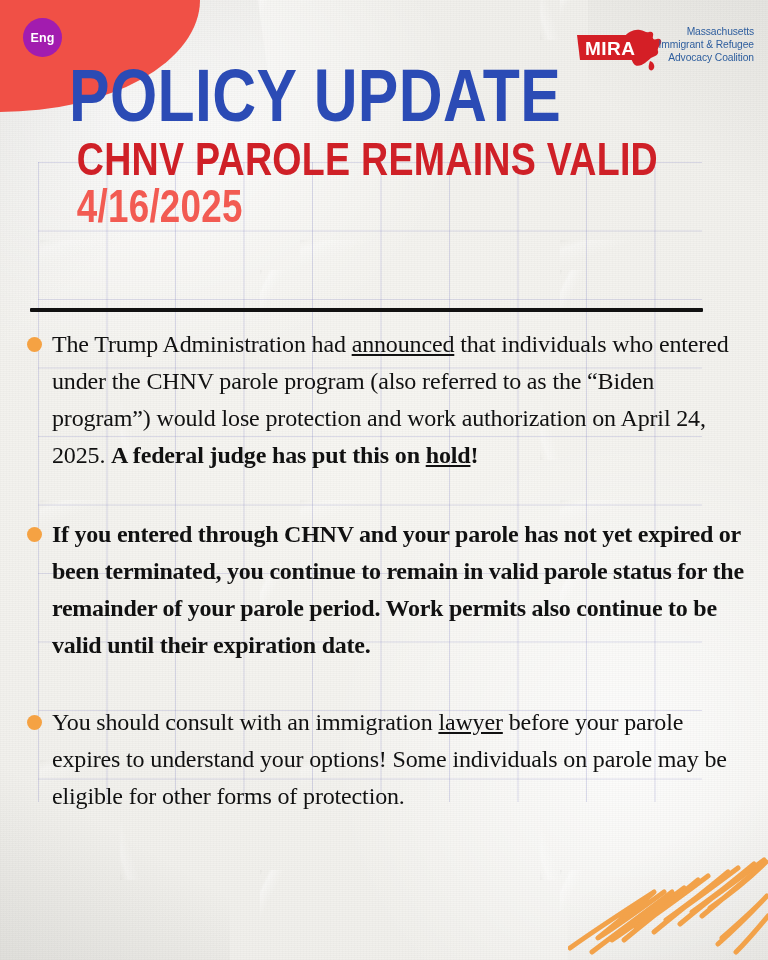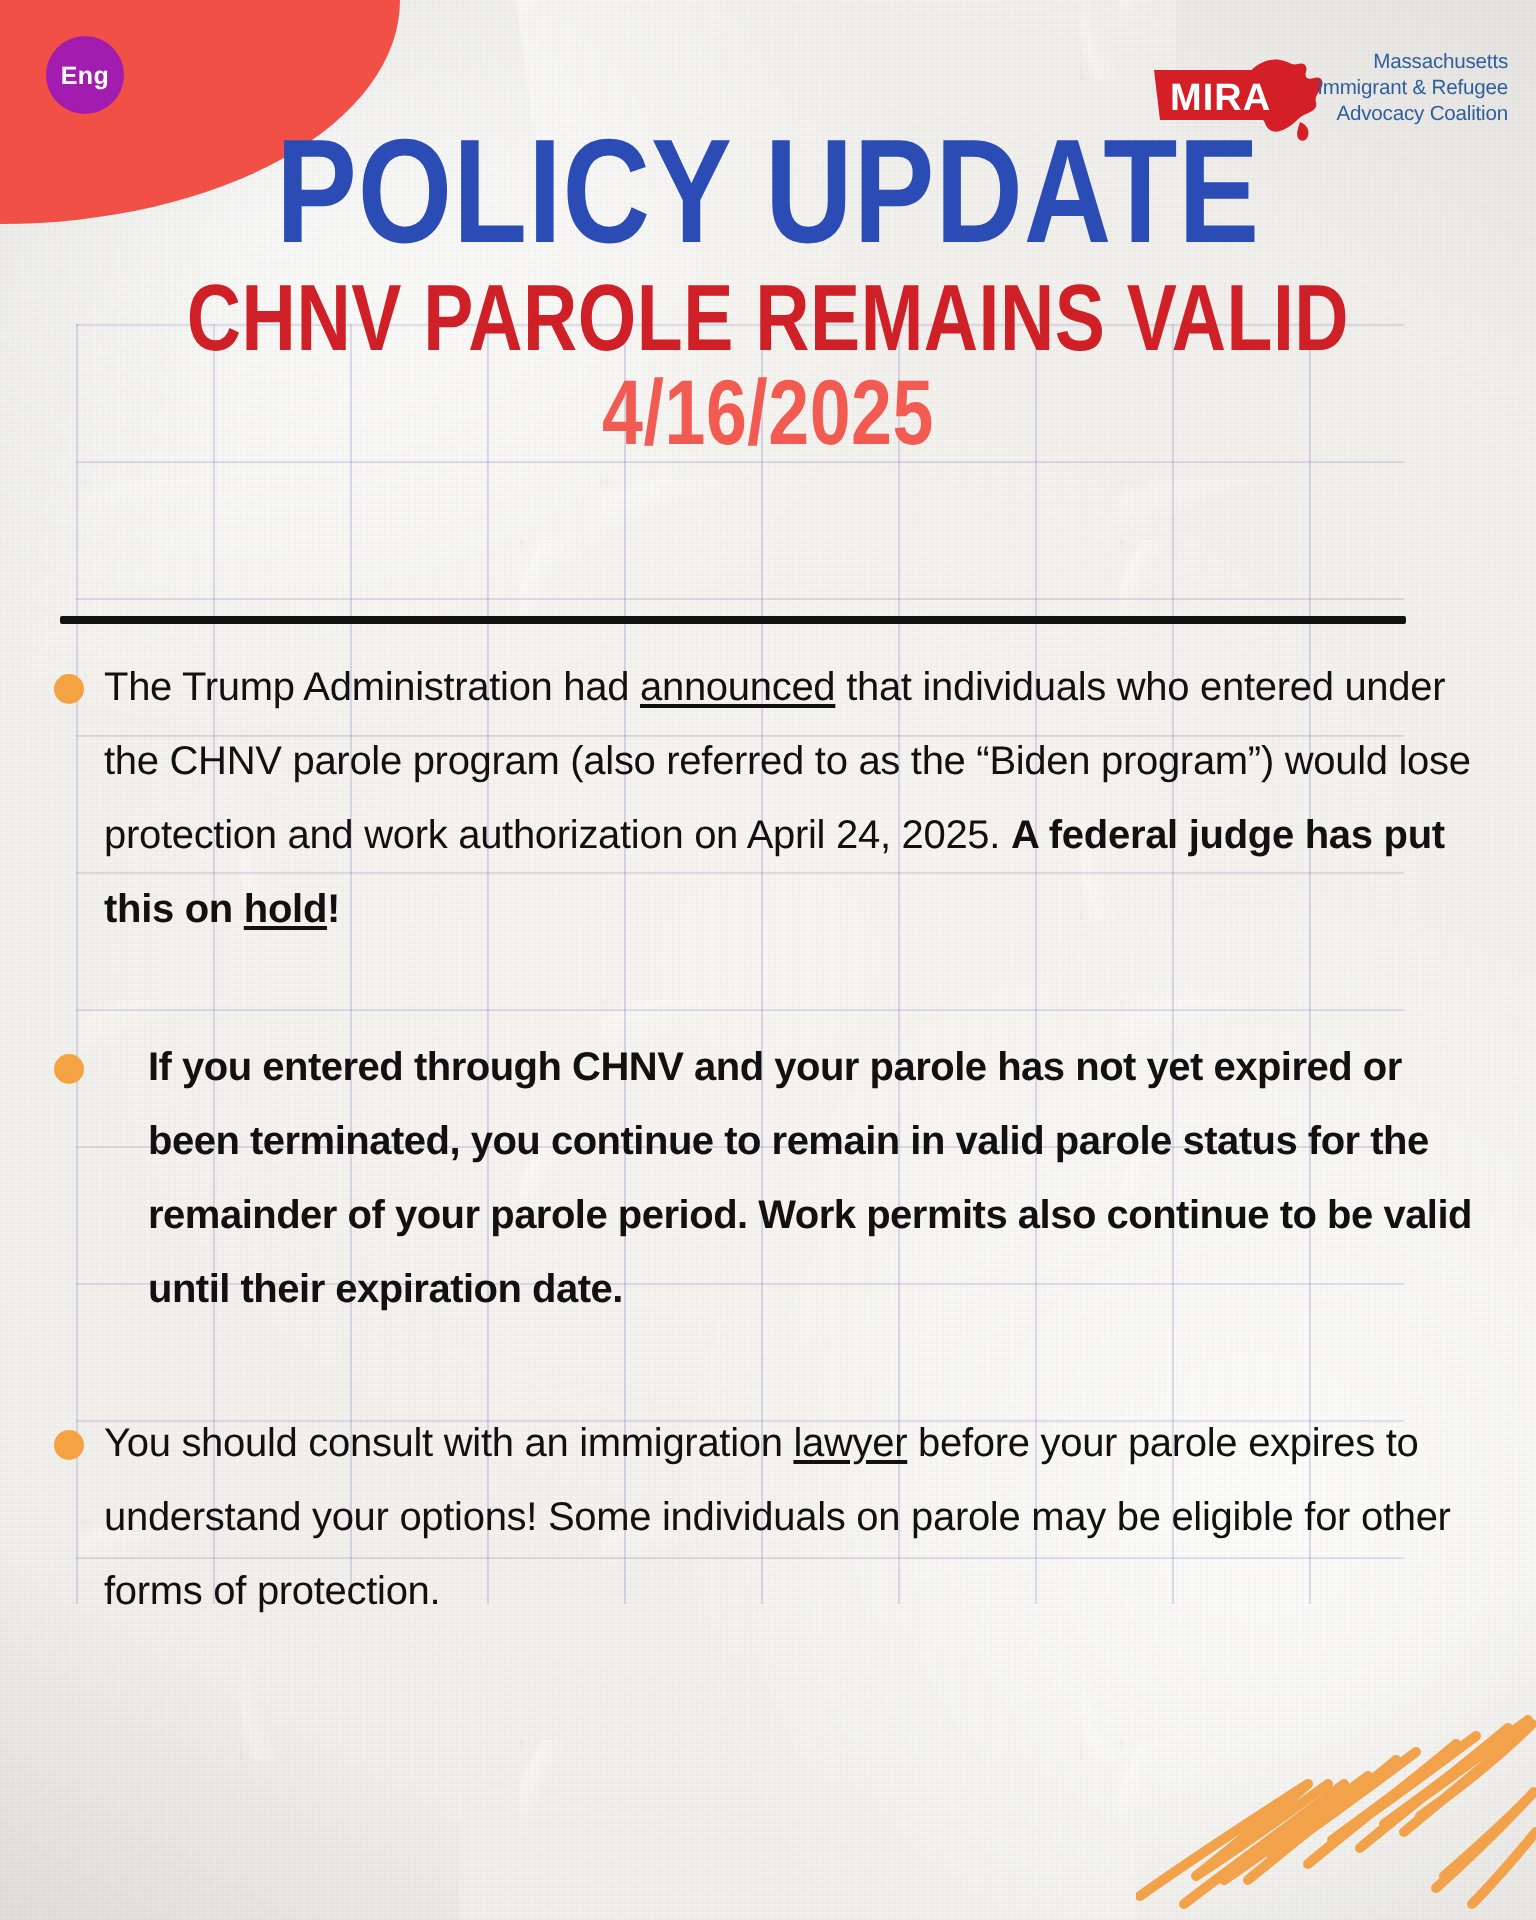--- a/index.html
+++ b/index.html
@@ -142,21 +142,20 @@
     letter-spacing: -0.1px;
     font-family: "Liberation Sans", sans-serif;
   }
 
   
   .headline-wrap {
     position: absolute;
     left: 0;
     right: 0;
     top: 63px;
-    text-align: center;
   }
   .h-main {
     color: #2b4bb5;
     font-family: "Liberation Sans Narrow", "Liberation Sans", sans-serif;
     font-weight: bold;
     font-size: 74px;
     line-height: 66px;
     letter-spacing: 0.5px;
     transform: scaleX(0.82);
     transform-origin: center top;
@@ -213,27 +212,27 @@
   .bullet-dot {
     position: absolute;
     left: 7px;
     top: 11px;
     width: 15px;
     height: 15px;
     border-radius: 50%;
     background: #f5a243;
   }
   .bullet-text {
-    font-family: Liberation Sans, sans-serif;
-    font-size: 20px;
+    font-family: Liberation Serif, serif;
+    font-size: 24px;
     line-height: 37px;
     color: #111111;
     letter-spacing: -0.15px;
   }
-  .bullet-text.bold { font-weight: bold; letter-spacing: -0.25px; margin-left: 22px; }
+  .bullet-text.bold { font-weight: bold; letter-spacing: -0.25px; }
   .bullet-text b { font-weight: bold; }
   .bullet-text u { text-decoration: underline; text-underline-offset: 2px; }
 
   .gap-1 { margin-bottom: 42px; }
   .gap-2 { margin-bottom: 40px; }
 
   
   .scribble {
     position: absolute;
     right: 0;

